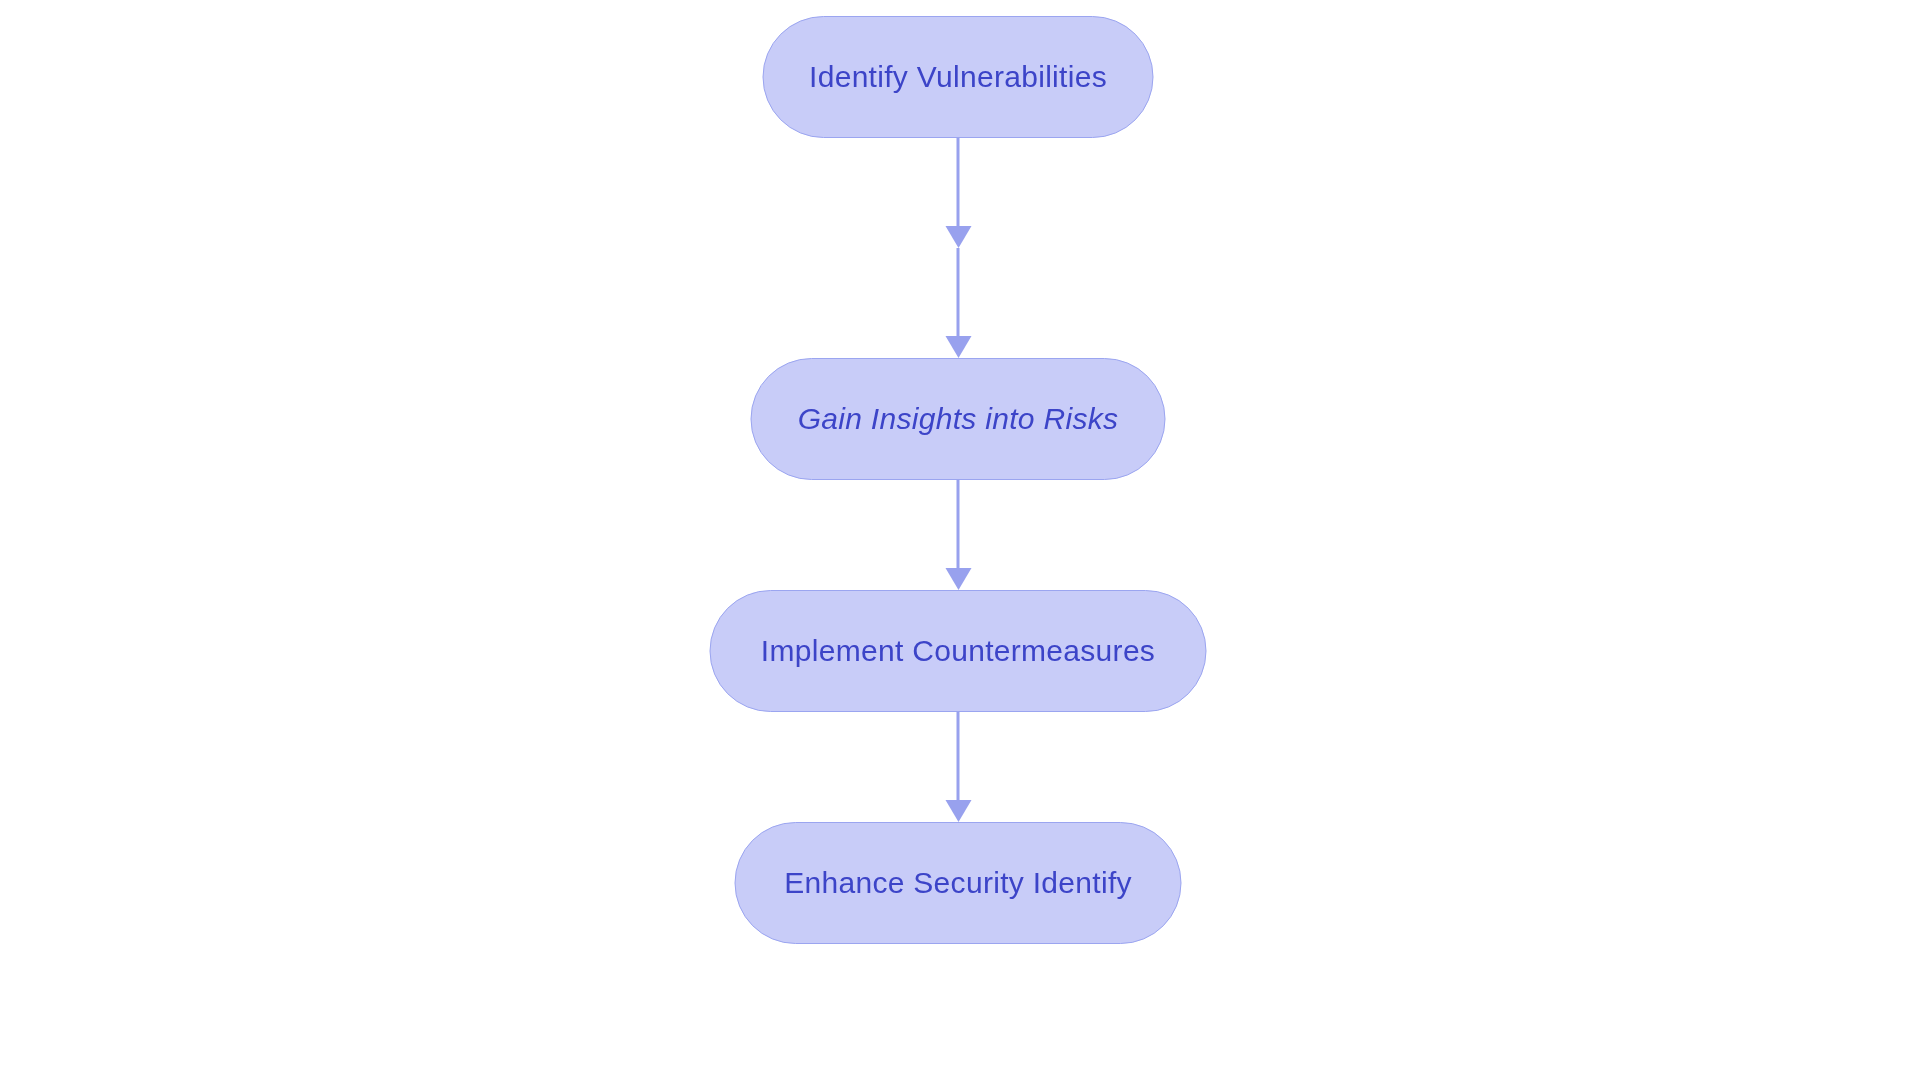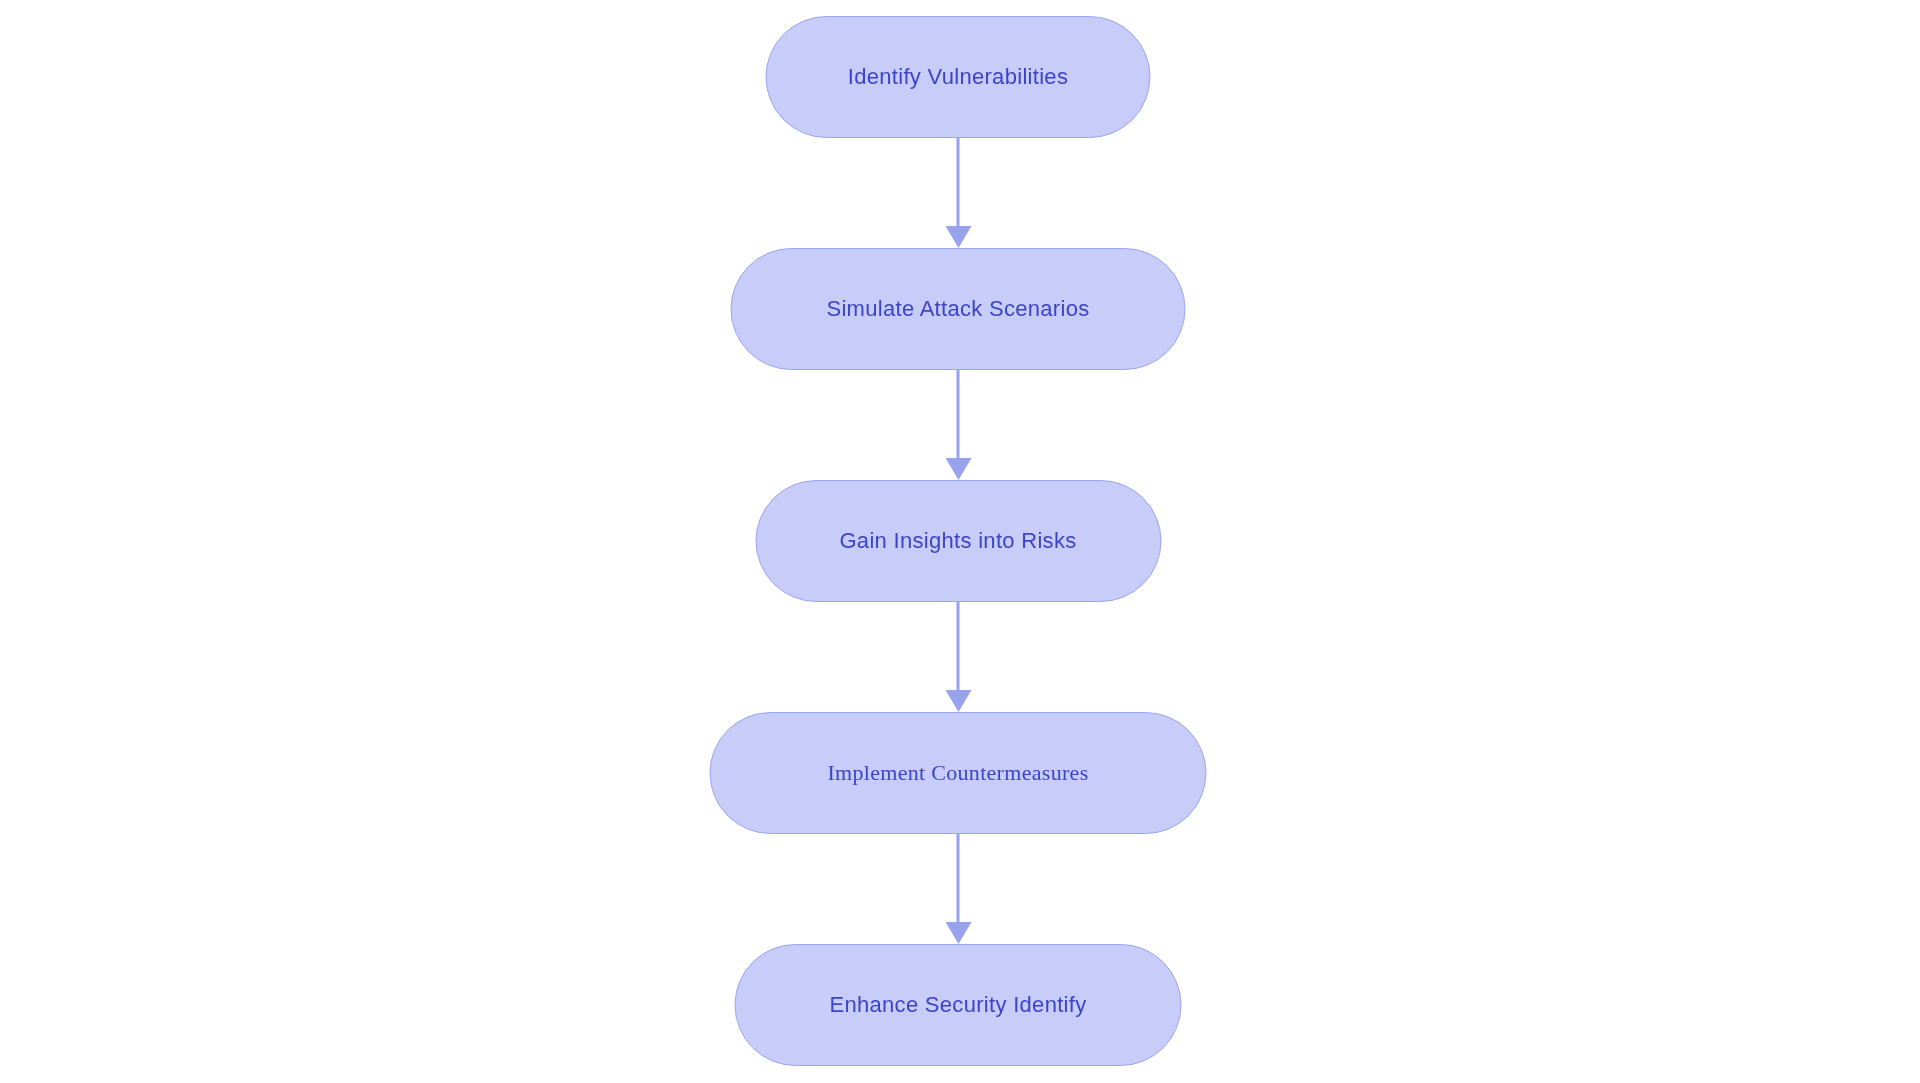--- a/index.html
+++ b/index.html
@@ -28,28 +28,28 @@
     box-sizing: border-box;
     height: 122px;
     display: flex;
     align-items: center;
     justify-content: center;
     padding: 0 46px;
     background: #c8ccf8;
     border: 1.5px solid #9ba5f0;
     border-radius: 61px;
     color: #3c44c8;
-    font-size: 22px;
+    font-size: 30px;
     letter-spacing: 0.3px;
     white-space: nowrap;
   }
   .node.n1 { min-width: 385px; }
   .node.n2 { min-width: 455px; }
-  .node.n3 { min-width: 406px; }
-  .node.n4 { min-width: 497px; font-family: Liberation Serif, serif; }
+  .node.n3 { min-width: 406px; font-style: italic; }
+  .node.n4 { min-width: 497px; }
   .node.n5 { min-width: 447px; }
   .arrow {
     height: 110px;
     display: flex;
     flex-direction: column;
     align-items: center;
   }
   .arrow .stem {
     width: 3px;
     flex: 1;
@@ -72,23 +72,20 @@
 
     <div class="node n1">
       <span>Identify Vulnerabilities</span>
     </div>
 
     <div class="arrow">
       <div class="stem"></div>
       <div class="head"></div>
     </div>
 
-    <div class="node n2">
-      <span>Simulate Attack Scenarios</span>
-    </div>
 
     <div class="arrow">
       <div class="stem"></div>
       <div class="head"></div>
     </div>
 
     <div class="node n3">
       <span>Gain Insights into Risks</span>
     </div>
 

